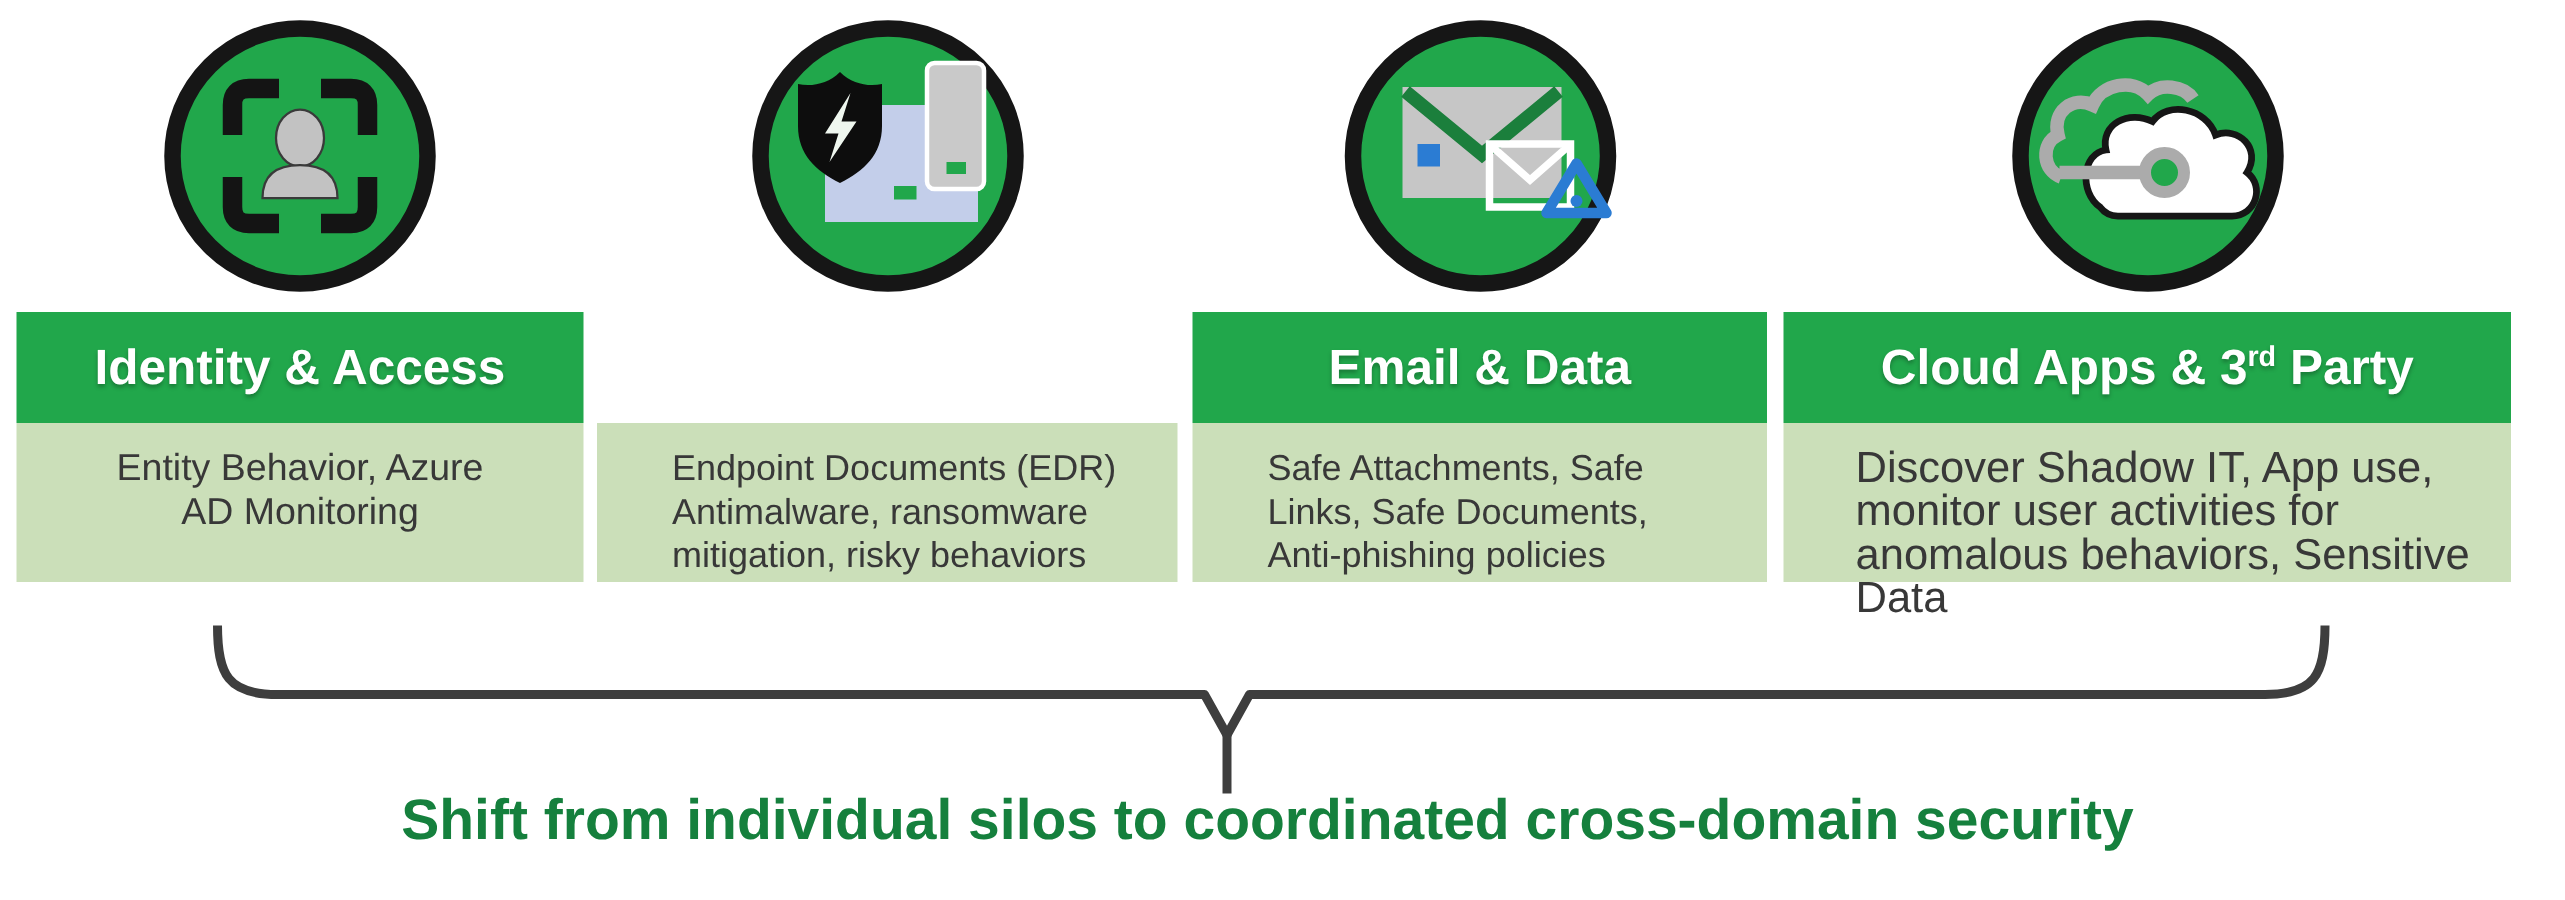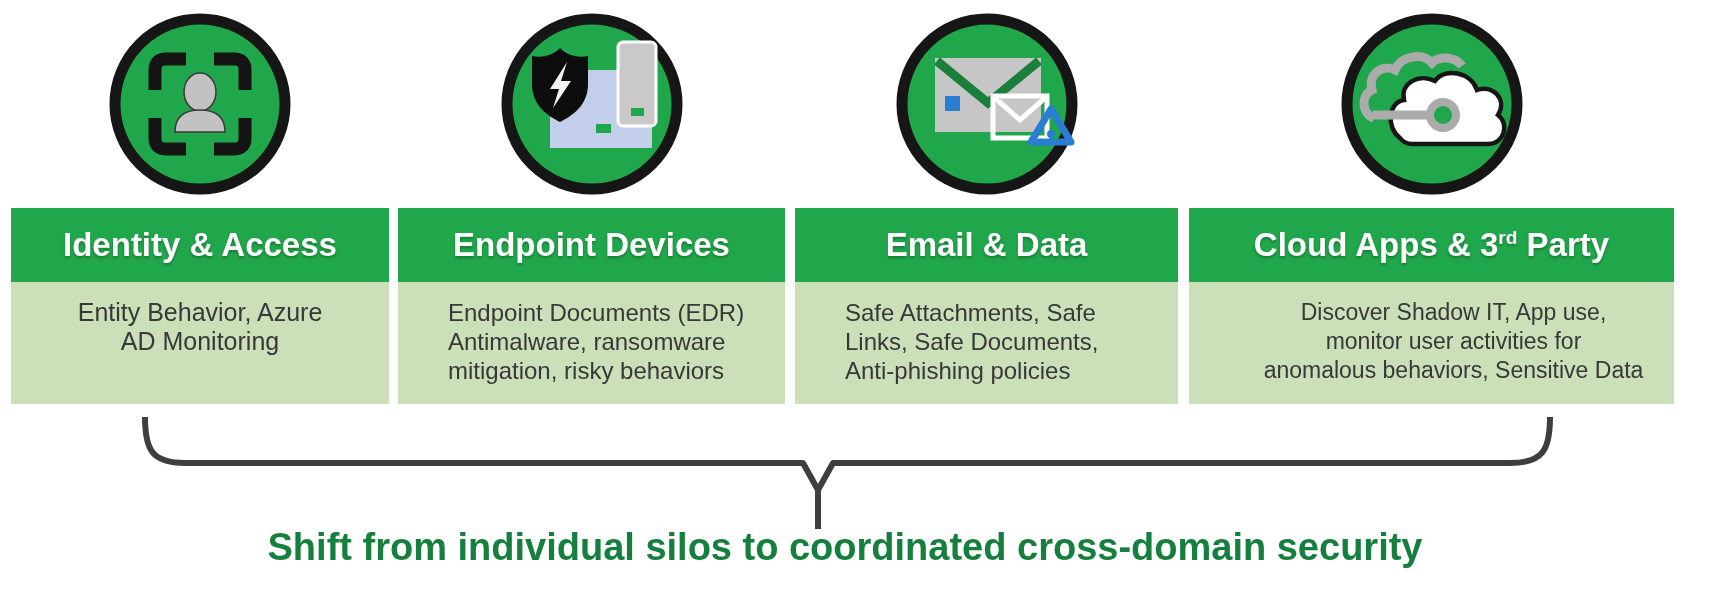--- a/index.html
+++ b/index.html
@@ -22,29 +22,29 @@
   .hdr{
     position:absolute;top:208px;left:0;right:0;height:74px;
     background:#21A74B;
     color:#ffffff;font-weight:bold;font-size:33px;
     text-align:center;line-height:74px;
     text-shadow:0 2px 3px rgba(0,0,0,0.28);
     white-space:nowrap;
   }
   .hdr sup{font-size:0.58em;vertical-align:super;line-height:0;}
   .body-box{
-    position:absolute;top:282px;left:0;right:0;height:122px;
+    position:absolute;top:282px;left:0;right:0;height:106px;
     background:#CBDFB9;
     color:#383838;font-size:24px;line-height:29px;
     white-space:pre-line;
     box-sizing:border-box;padding-top:16px;
   }
   .col-1 .body-box{text-align:center;font-size:25px;}
   .col-2 .body-box,.col-3 .body-box{padding-left:50px;padding-right:8px;text-align:left;}
-  .col-4 .body-box{padding-left:48px;padding-right:4px;text-align:center;font-size:23px;}
+  .col-4 .body-box{padding-left:48px;padding-right:4px;text-align:left;font-size:29px;}
   .brace-svg{position:absolute;left:0;top:0;}
   .caption{
     position:absolute;top:526px;left:0;width:1690px;
     text-align:center;
     font-size:38px;font-weight:bold;color:#15803d;
     white-space:nowrap;
   }
 </style>
 </head>
 <body>
@@ -76,23 +76,20 @@
     <div class="icon-wrap">
       <svg width="184" height="184" viewBox="0 0 184 184">
         <circle cx="92" cy="92" r="85" fill="#21A74B" stroke="#161616" stroke-width="11"></circle>
         <path d="M50,58 H120 V96 H152 V136 H50 Z" fill="#C3CEEA"></path>
         <rect x="96" y="112" width="15" height="9" fill="#21A74B"></rect>
         <rect x="118" y="30" width="38" height="84" rx="5" fill="#C9C9C9" stroke="#ffffff" stroke-width="3"></rect>
         <rect x="131" y="96" width="13" height="8" fill="#21A74B"></rect>
         <path d="M60,36 C68,44 79,46 88,44 L88,72 C88,91 76,102 60,110 C44,102 32,91 32,72 L32,44 C41,46 52,44 60,36 Z" fill="#0D0D0D"></path>
         <polygon points="67,50 50,77 59,77 53,96 71,69 61,69" fill="#EFF7EF"></polygon>
       </svg>
-    </div>
-    <div class="hdr">
-      <span>Endpoint Devices</span>
     </div>
     <div class="body-box">Endpoint Documents (EDR)
 Antimalware, ransomware
 mitigation, risky behaviors</div>
   </div>
 
   <div class="col col-3">
     <div class="icon-wrap">
       <svg width="184" height="184" viewBox="0 0 184 184">
         <circle cx="92" cy="92" r="85" fill="#21A74B" stroke="#161616" stroke-width="11"></circle>

